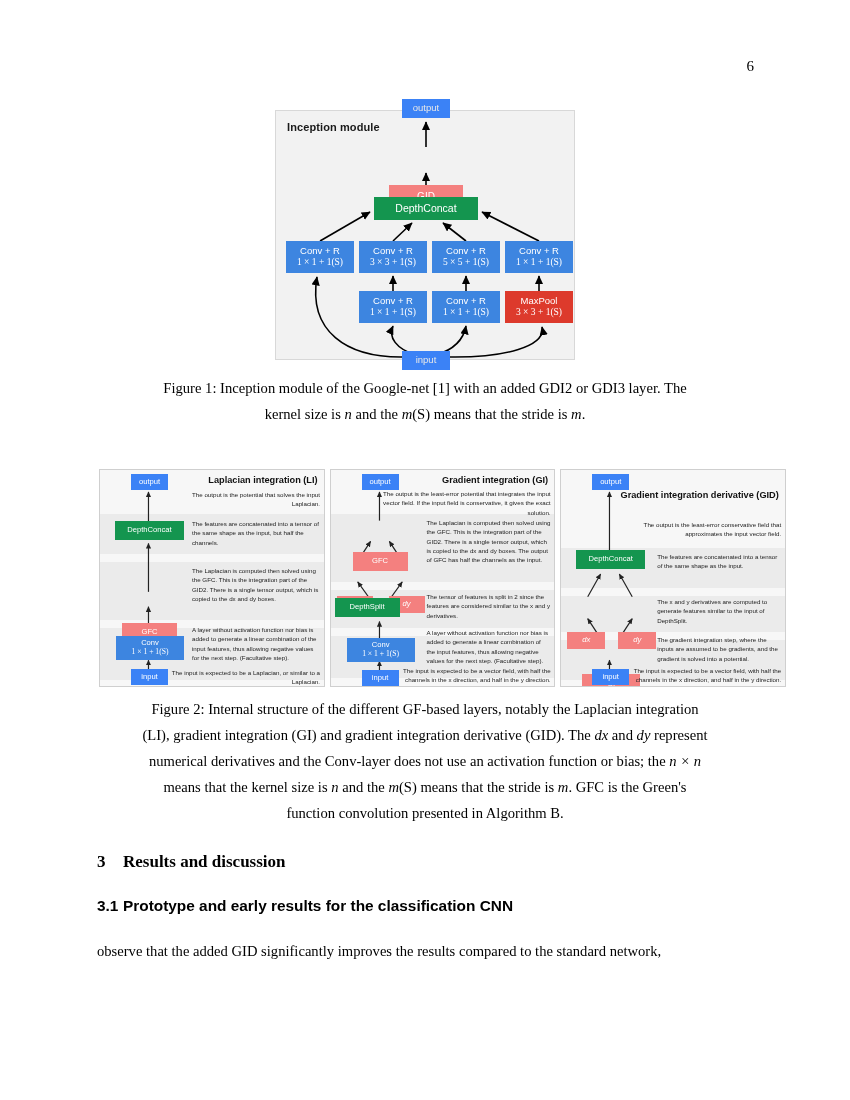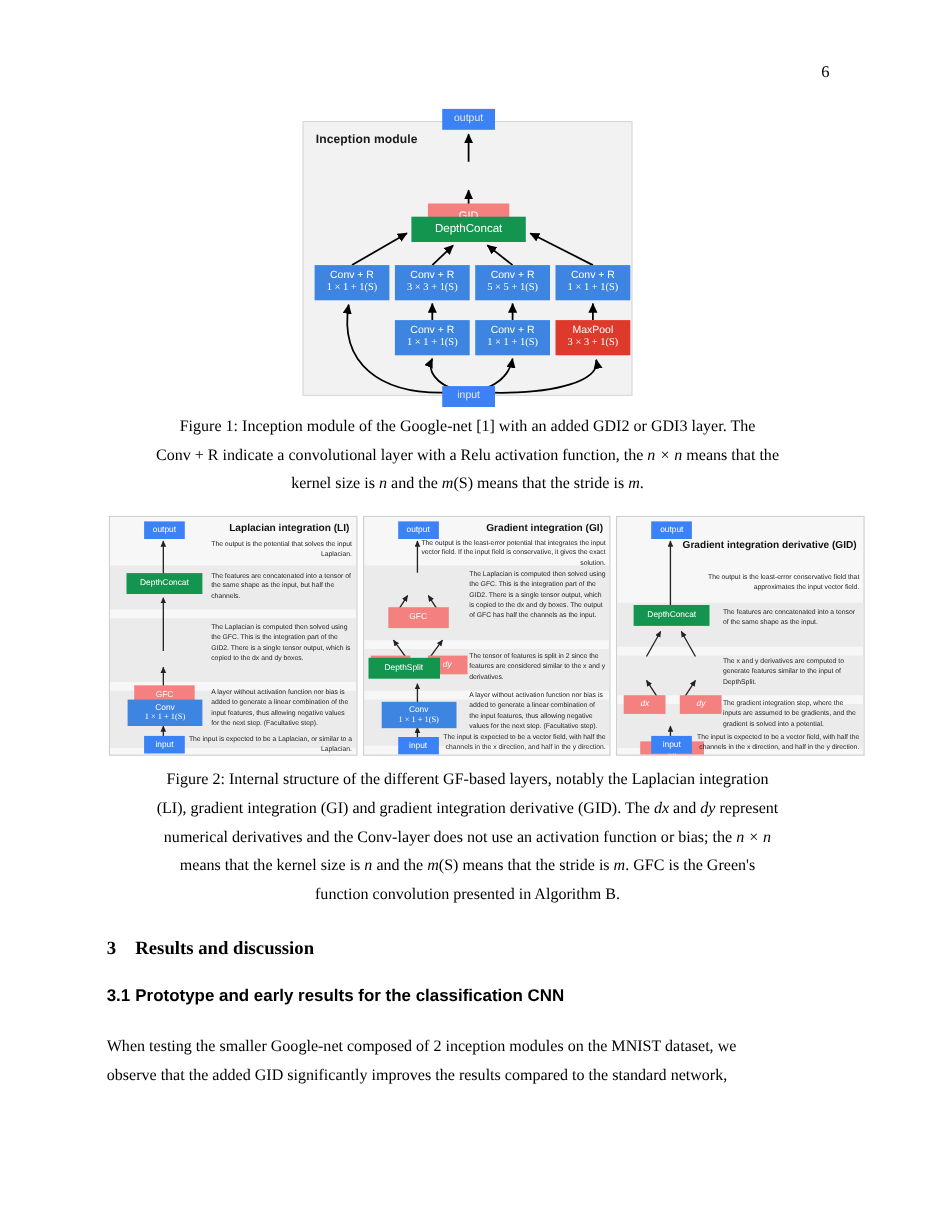--- a/index.html
+++ b/index.html
@@ -182,23 +182,20 @@
     </div>
     <div class="nodebox nb-darkred f1-mp">
       <span>MaxPool</span>
       <span class="kern">3 × 3  +  1(S)</span>
     </div>
     <div class="nodebox nb-gray f1-input">input</div>
   </div>
 
   <div class="caption cap1">
     <div>Figure 1: Inception module of the Google-net [1] with an added GDI2 or GDI3 layer. The</div>
-    <div>
-      <span>Conv + R indicate a convolutional layer with a Relu activation function, the </span><span class="it">n × n</span><span> means that the</span>
-    </div>
     <div>
       <span>kernel size is </span><span class="it">n</span><span> and the </span><span class="it">m</span><span>(S) means that the stride is </span><span class="it">m</span><span>.</span>
     </div>
   </div>
 
   <div class="fig2">
 
     <div class="panel">
       <div class="band" style="top:44px;height:40px;"></div>
       <div class="band" style="top:92px;height:58px;"></div>
@@ -327,17 +324,16 @@
 
   <div class="h2" style="top:852px;">
     <span class="h-num">3</span><span>Results and discussion</span>
   </div>
 
   <div class="h3" style="top:897px;">
     <span class="h-num">3.1</span><span>Prototype and early results for the classification CNN</span>
   </div>
 
   <div class="bodytext" style="top:938px;">
-    <div>When testing the smaller Google-net composed of 2 inception modules on the MNIST dataset, we</div>
     <div>observe that the added GID significantly improves the results compared to the standard network,</div>
   </div>
 
 </div>
 
 </body></html>

